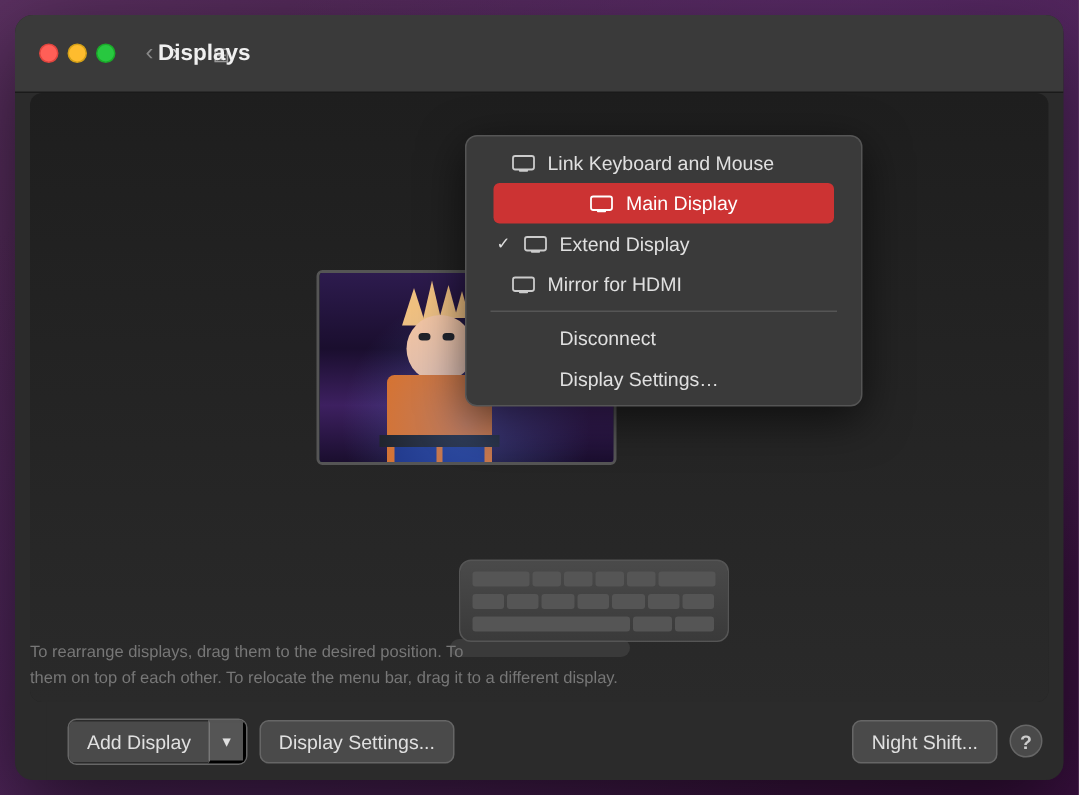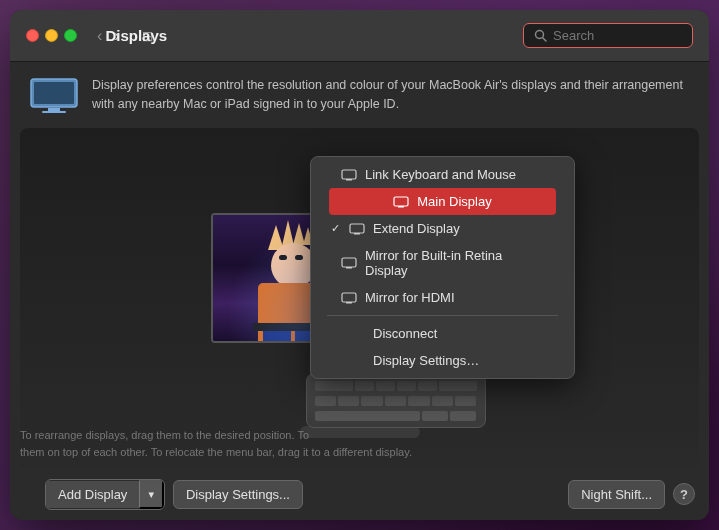--- a/index.html
+++ b/index.html
@@ -432,38 +432,22 @@
       <div class="traffic-light tl-close"></div>
       <div class="traffic-light tl-min"></div>
       <div class="traffic-light tl-max"></div>
     </div>
     <div class="nav-arrows">
       <span class="nav-arrow">‹</span>
       <span class="nav-arrow active">›</span>
     </div>
     <span class="grid-icon">⊞</span>
     <div class="titlebar-title">Displays</div>
-    <div class="search-box">
-      <svg class="search-icon-svg" width="13" height="13" viewBox="0 0 13 13" fill="none">
-        <circle cx="5.5" cy="5.5" r="4" stroke="#888" stroke-width="1.5"></circle>
-        <line x1="9" y1="9" x2="12" y2="12" stroke="#888" stroke-width="1.5" stroke-linecap="round"></line>
-      </svg>
-      <input class="search-input" type="text" placeholder="Search" style="">
-    </div>
   </div>
 
-  <div class="info-banner">
-    <svg class="display-icon" viewBox="0 0 48 36" fill="none">
-      <rect x="1" y="1" width="46" height="28" rx="3" fill="#5a8ab8" stroke="#7aabdc" stroke-width="1.5"></rect>
-      <rect x="4" y="4" width="40" height="22" rx="1" fill="#2a4a6a"></rect>
-      <rect x="18" y="30" width="12" height="3" fill="#7aabdc"></rect>
-      <rect x="12" y="33" width="24" height="2" rx="1" fill="#7aabdc"></rect>
-    </svg>
-    <span class="info-text">Display preferences control the resolution and colour of your MacBook Air's displays and their arrangement with any nearby Mac or iPad signed in to your Apple ID.</span>
-  </div>
 
   <div class="main-content">
     <div class="display-bg"></div>
 
     <div class="arrangement-area">
 
       <div class="displays-container">
 
         <div class="display-main">
           <div class="display-main-inner">
@@ -553,27 +537,20 @@
 
         <div class="menu-item checked">
           <span class="check-mark">✓</span>
           <svg class="menu-icon" viewBox="0 0 16 12" fill="none" style="margin-left:8px;">
             <rect x="1" y="1" width="14" height="9" rx="1.5" stroke="#ccc" stroke-width="1.2"></rect>
             <rect x="5" y="10" width="6" height="1.5" rx="0.5" fill="#ccc"></rect>
           </svg>
           <span>Extend Display</span>
         </div>
 
-        <div class="menu-item">
-          <svg class="menu-icon" viewBox="0 0 16 12" fill="none">
-            <rect x="1" y="1" width="14" height="9" rx="1.5" stroke="#ccc" stroke-width="1.2"></rect>
-            <rect x="5" y="10" width="6" height="1.5" rx="0.5" fill="#ccc"></rect>
-          </svg>
-          <span>Mirror for Built-in Retina Display</span>
-        </div>
 
         <div class="menu-item">
           <svg class="menu-icon" viewBox="0 0 16 12" fill="none">
             <rect x="1" y="1" width="14" height="9" rx="1.5" stroke="#ccc" stroke-width="1.2"></rect>
             <rect x="5" y="10" width="6" height="1.5" rx="0.5" fill="#ccc"></rect>
           </svg>
           <span>Mirror for HDMI</span>
         </div>
 
         <div class="menu-separator"></div>

